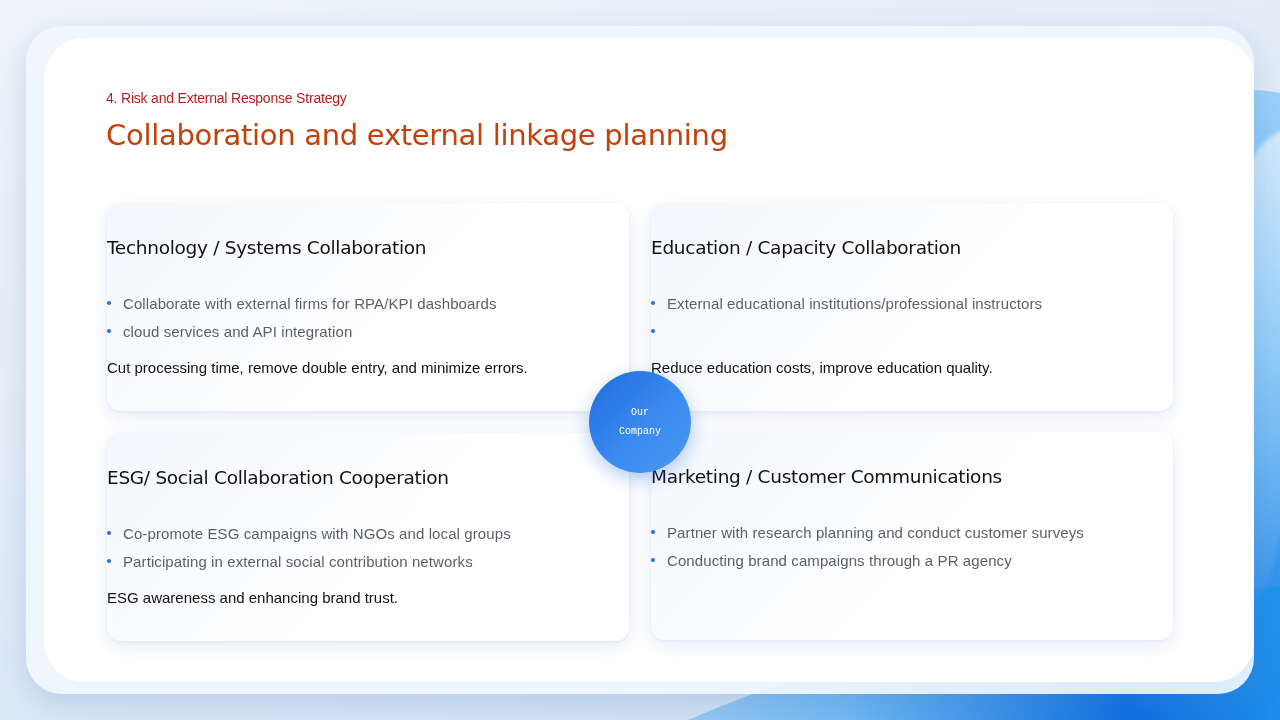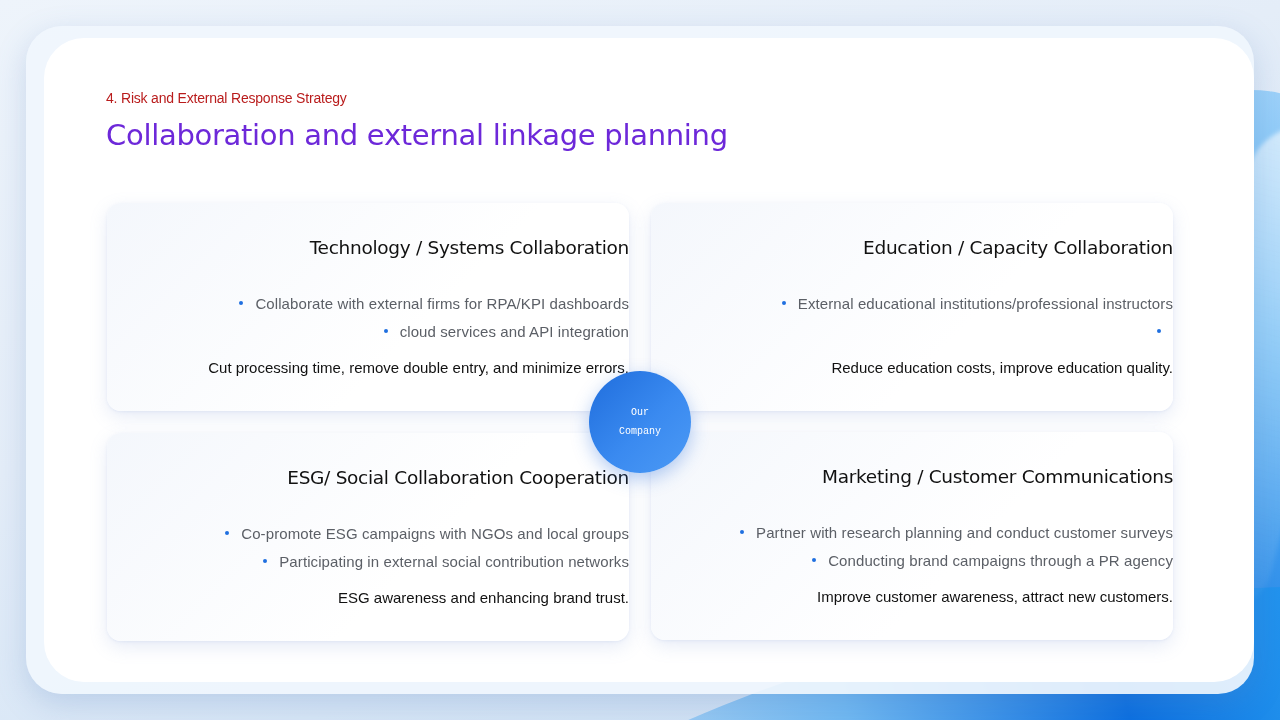--- a/index.html
+++ b/index.html
@@ -39,28 +39,28 @@
       border-radius: 40px;
       background: #ffffff;
     }
     .eyebrow {
       position: absolute; left: 106px; top: 90px;
       font-size: 14px; color: #b91c1c; letter-spacing: -0.2px;
     }
     .title {
       position: absolute; left: 106px; top: 118px;
       font-family: "DejaVu Sans", sans-serif;
-      font-size: 29px; font-weight: 500; color: #6d28d9; letter-spacing: -0.3px;
+      font-size: 29px; font-weight: 500; color: #c2410c; letter-spacing: -0.3px;
     }
     .card {
       position: absolute; width: 522px; height: 208px;
       border-radius: 14px;
       background: linear-gradient(135deg, #f4f7fc 0%, #ffffff 60%);
       box-shadow: 0 6px 18px rgba(120,150,210,0.18), 0 1px 3px rgba(120,150,210,0.12);
-      text-align: right;
+      text-align: left;
     }
     .card.c1 { left: 107px; top: 203px; }
     .card.c2 { left: 651px; top: 203px; }
     .card.c3 { left: 107px; top: 433px; }
     .card.c4 { left: 651px; top: 432px; }
     .card h2 {
       position: absolute; left: 0; right: 0; top: 34px;
       font-family: "DejaVu Sans", sans-serif;
       font-size: 18.5px; font-weight: 500; color: #111; letter-spacing: -0.3px;
     }
@@ -128,19 +128,18 @@
   </ul>
   <div class="result">ESG awareness and enhancing brand trust.</div>
 </div>
 
 <div class="card c4">
   <h2>Marketing / Customer Communications</h2>
   <ul>
     <li><span class="dot"></span><span>Partner with research planning and conduct customer surveys</span></li>
     <li><span class="dot"></span><span>Conducting brand campaigns through a PR agency</span></li>
   </ul>
-  <div class="result">Improve customer awareness, attract new customers.</div>
 </div>
 
 <div class="hub">
   <span>Our</span>
   <span>Company</span>
 </div>
 
 </body></html>

